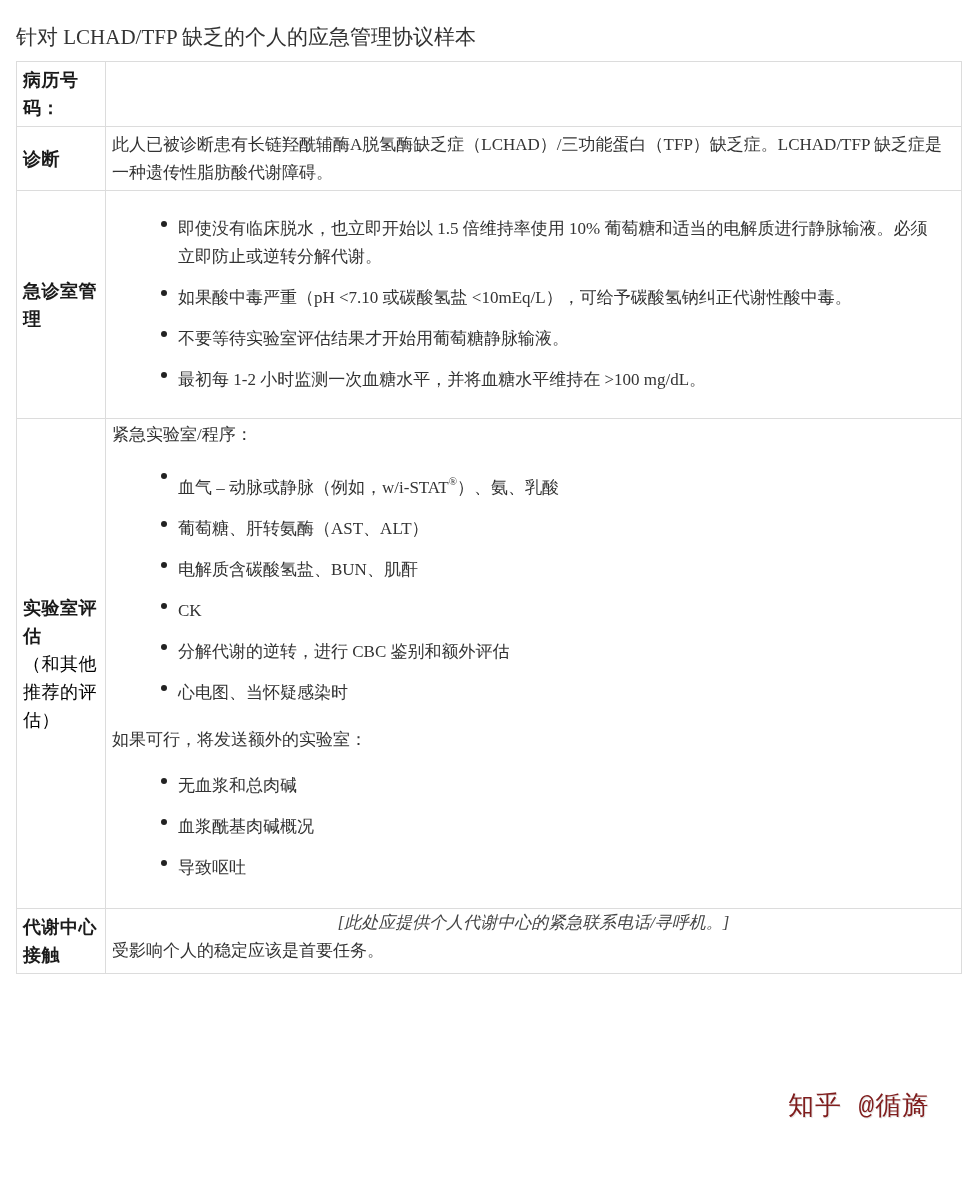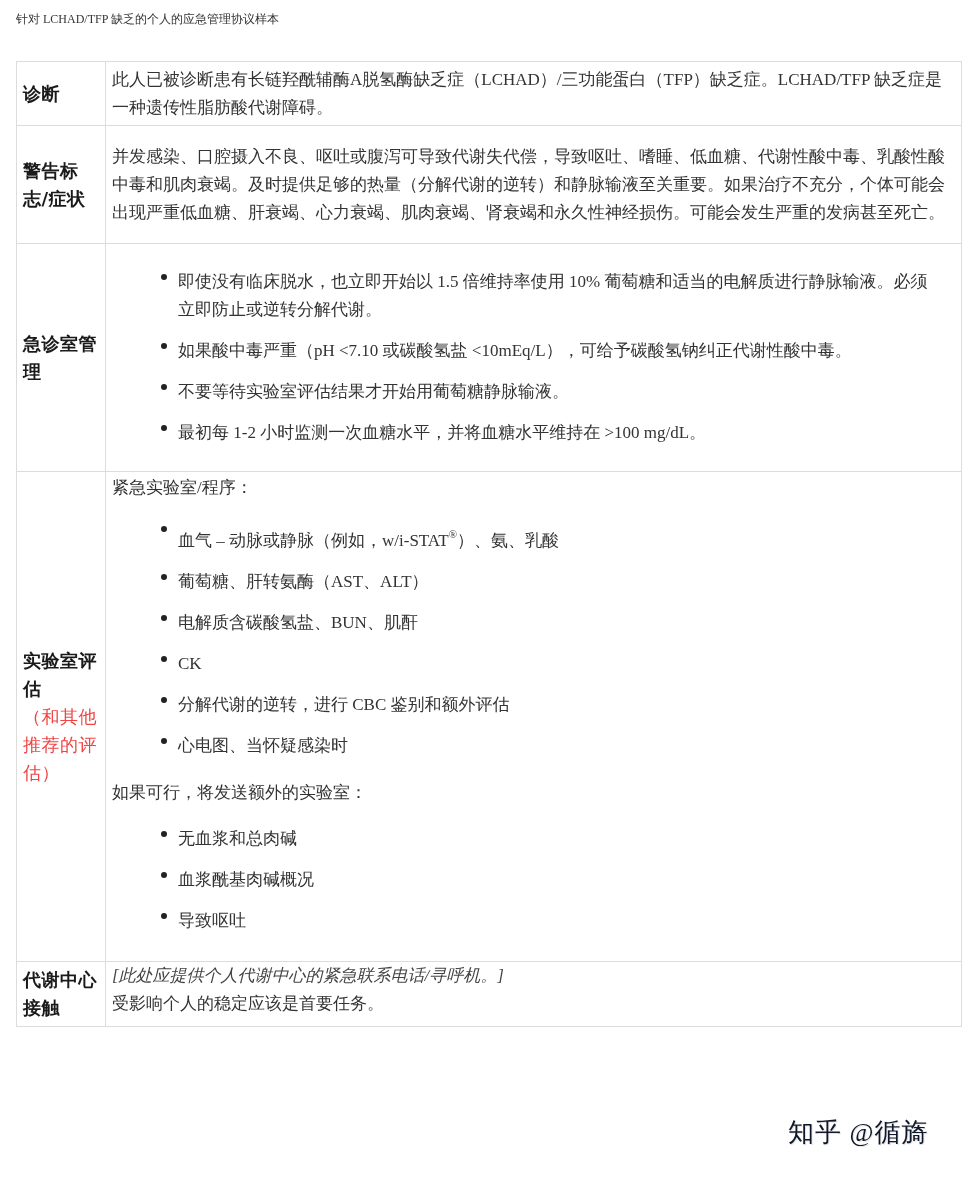--- a/index.html
+++ b/index.html
@@ -2,22 +2,22 @@
 <html><head>
 <meta charset="utf-8">
 <style>
   html, body { margin: 0; padding: 0; background: #ffffff; }
   body {
     width: 966px; height: 1187px; position: relative; overflow: hidden;
     font-family: "DejaVu Serif", "Liberation Serif", serif;
     color: #222222;
   }
   .doc-title {
-    position: absolute; left: 16px; top: 6px;
-    font-size: 12px; line-height: 26px; color: #333333;
+    position: absolute; left: 16px; top: 24px;
+    font-size: 21px; line-height: 26px; color: #333333;
     font-family: "Liberation Serif", "DejaVu Serif", serif;
   }
   table.protocol {
     position: absolute; left: 16px; top: 61px;
     width: 946px;
     border-collapse: collapse;
     table-layout: fixed;
     font-family: "Liberation Serif", "DejaVu Serif", serif;
   }
   table.protocol td {
@@ -31,21 +31,21 @@
     font-weight: bold;
     font-size: 18px;
     line-height: 28px;
     color: #1a1a1a;
     font-family: "DejaVu Sans", "Liberation Sans", sans-serif;
     letter-spacing: 0.5px;
   }
   td.label .sub {
     font-weight: normal;
     font-family: "Liberation Serif", "DejaVu Serif", serif;
-    color: #ef4444;
+    color: #000000;
   }
   td.value {
     padding: 0 6px !important;
     font-size: 17px;
     line-height: 28px;
     color: #333333;
   }
   td.value.top { vertical-align: top; }
   ul.bullets {
     margin: 12px; padding: 0 0 0 54px;
@@ -57,55 +57,55 @@
   }
   ul.bullets li::before {
     content: "";
     position: absolute; left: -17px; top: 12px;
     width: 6px; height: 6px; border-radius: 50%;
     background: #222;
   }
   .er ul.bullets li { padding: 6px 0 7px 0; }
   .lab ul.bullets li { padding: 6px 0 7px 0; }
   .lab p { margin: 0; }
-  .italic { font-style: italic; color: #444; }
+  .italic { font-style: italic; color: #444; text-align: center; }
   sup { font-size: 11px; vertical-align: 8px; }
   .watermark {
-    position: absolute; left: 788px; top: 1115px;
-    font-size: 26px; color: #0f172a;
-    font-family: Liberation Serif, serif;
+    position: absolute; left: 788px; top: 1088px;
+    font-size: 26px; color: #7f1d1d;
+    font-family: Liberation Mono, monospace;
     letter-spacing: 1px;
     text-shadow: 1px 1px 0 #e6e6e6;
     pointer-events: none;
   }
 </style>
 </head>
 <body>
 
 <div class="doc-title">针对 LCHAD/TFP 缺乏的个人的应急管理协议样本</div>
 
 <table class="protocol">
   <colgroup>
       <col style="width:89px">
       <col>
     </colgroup>
 
   <tbody>
 
 
+  <tr style="height:64px">
+    <td class="label">病历号码：</td>
+    <td class="value"></td>
+  </tr>
 
   <tr style="height:64px">
     <td class="label">诊断</td>
     <td class="value">此人已被诊断患有长链羟酰辅酶A脱氢酶缺乏症（LCHAD）/三功能蛋白（TFP）缺乏症。LCHAD/TFP 缺乏症是一种遗传性脂肪酸代谢障碍。</td>
   </tr>
 
-  <tr style="height:118px">
-    <td class="label">警告标志/症状</td>
-    <td class="value">并发感染、口腔摄入不良、呕吐或腹泻可导致代谢失代偿，导致呕吐、嗜睡、低血糖、代谢性酸中毒、乳酸性酸中毒和肌肉衰竭。及时提供足够的热量（分解代谢的逆转）和静脉输液至关重要。如果治疗不充分，个体可能会出现严重低血糖、肝衰竭、心力衰竭、肌肉衰竭、肾衰竭和永久性神经损伤。可能会发生严重的发病甚至死亡。</td>
-  </tr>
 
   <tr style="height:228px">
     <td class="label">急诊室管理</td>
     <td class="value er">
       <ul class="bullets">
         <li>即使没有临床脱水，也立即开始以 1.5 倍维持率使用 10% 葡萄糖和适当的电解质进行静脉输液。必须立即防止或逆转分解代谢。</li>
         <li>如果酸中毒严重（pH &lt;7.10 或碳酸氢盐 &lt;10mEq/L），可给予碳酸氢钠纠正代谢性酸中毒。</li>
         <li>不要等待实验室评估结果才开始用葡萄糖静脉输液。</li>
         <li>最初每 1-2 小时监测一次血糖水平，并将血糖水平维持在 &gt;100 mg/dL。</li>
       </ul>

